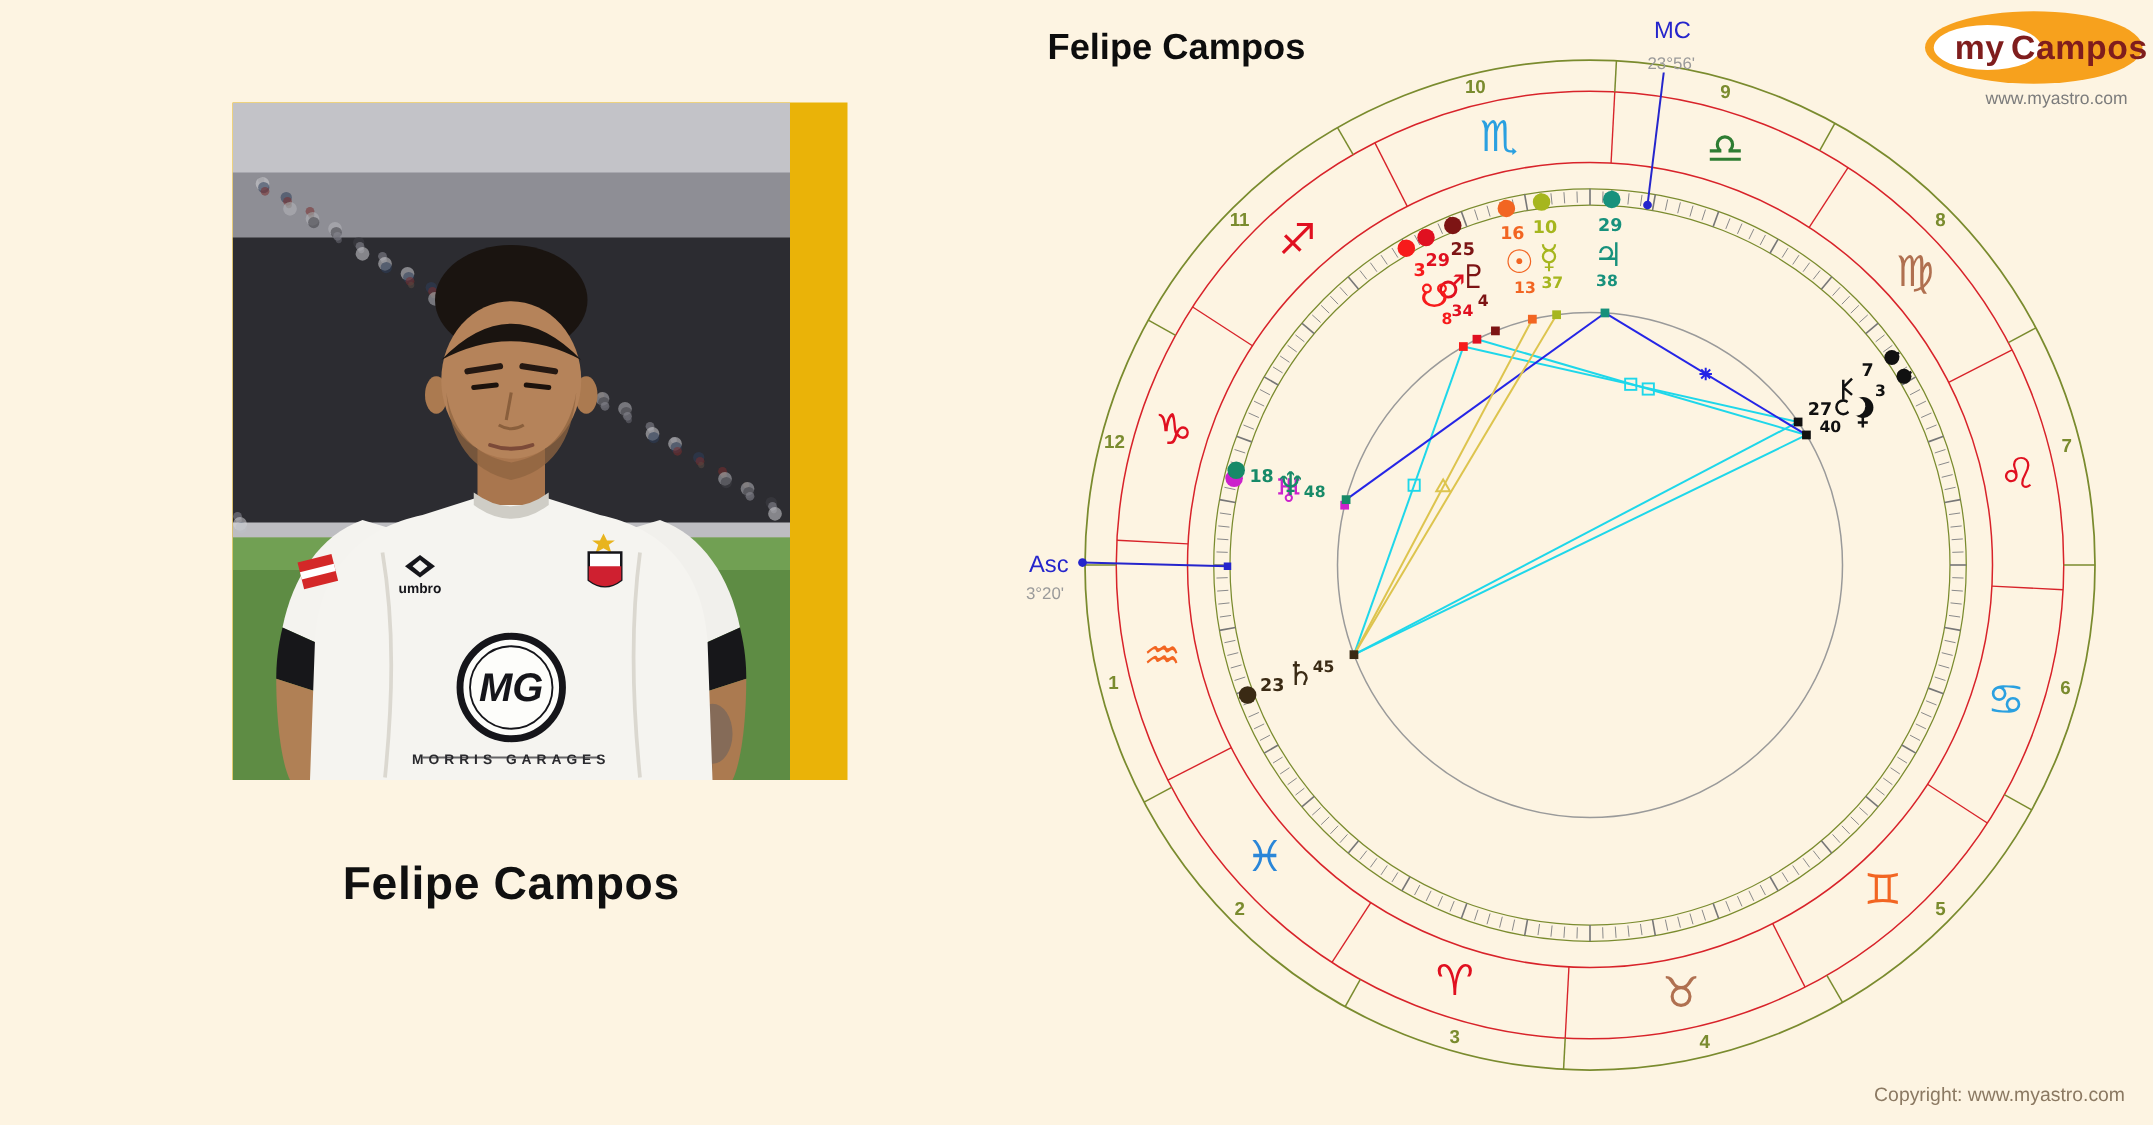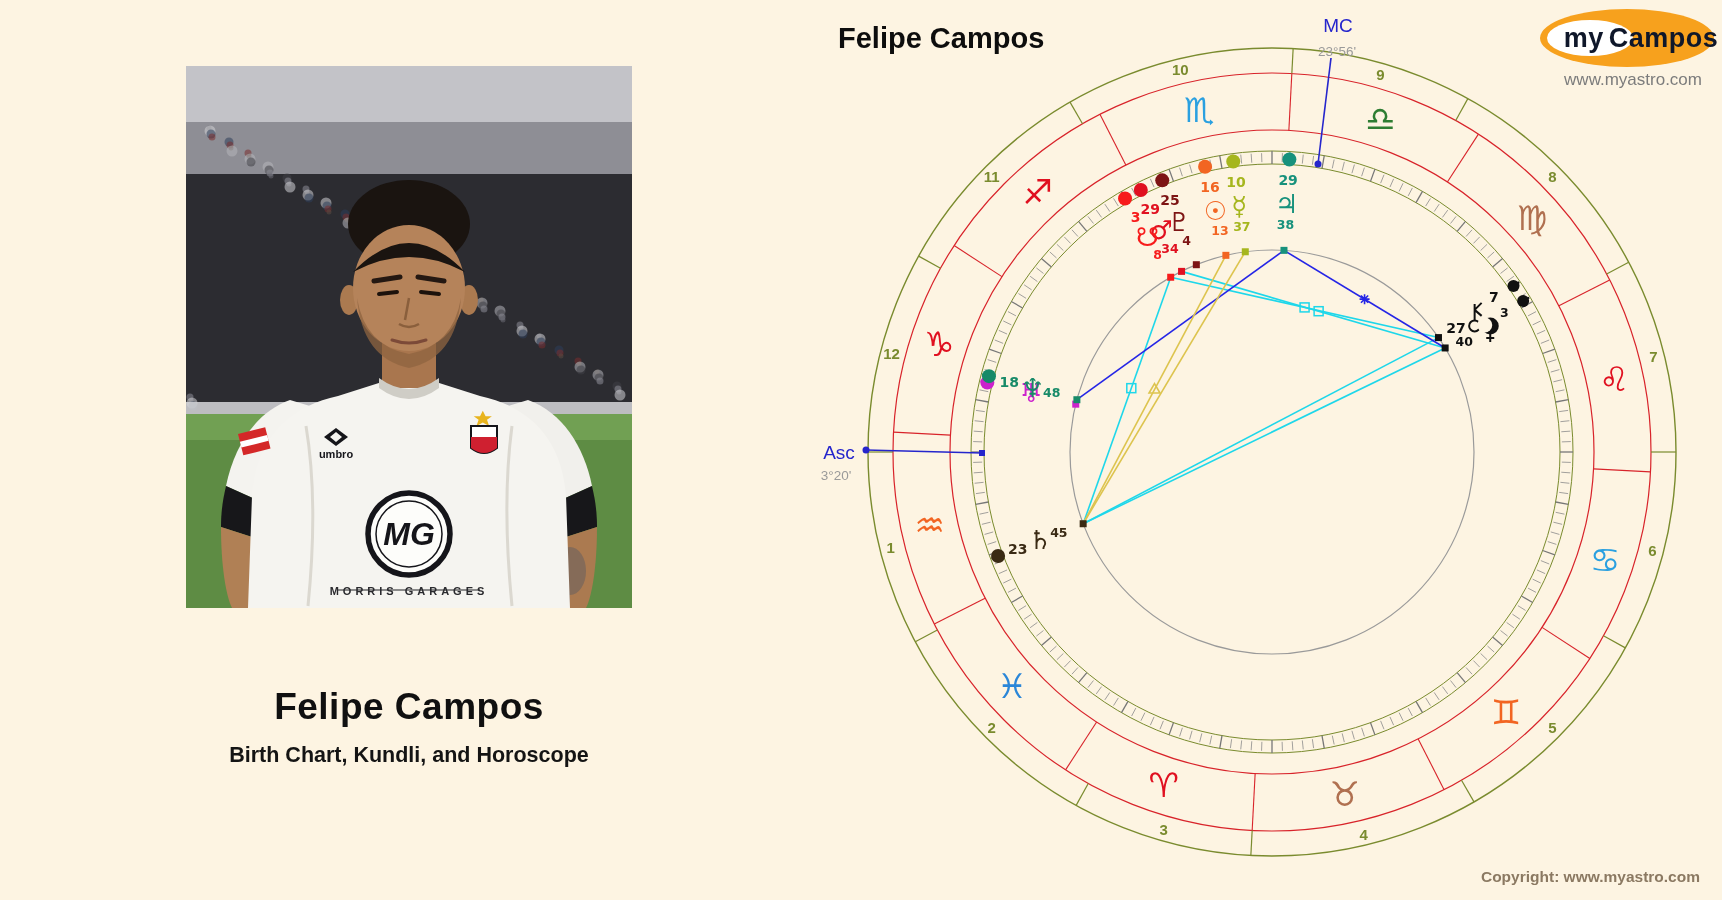--- a/index.html
+++ b/index.html
@@ -4,22 +4,22 @@
 <style>
   html,body{margin:0;padding:0;}
   body{
     width:1722px;height:900px;position:relative;overflow:hidden;
     background:#fdf4e2;
     font-family:"Liberation Sans", sans-serif;
   }
   .abs{position:absolute;}
   
   #photo{
-    left:186px;top:66px;width:446px;height:542px;
-    background:#b91c1c;overflow:hidden;
+    left:186px;top:82px;width:492px;height:542px;
+    background:#eab308;overflow:hidden;
   }
   #person-name{
     left:186px;top:686px;width:446px;text-align:center;
     font-size:37px;font-weight:800;color:#101010;letter-spacing:.5px;
   }
   #person-subtitle{
     left:166px;top:740px;width:486px;text-align:center;
     font-size:21.5px;font-weight:700;color:#141414;line-height:30px;
   }
   
@@ -28,30 +28,30 @@
   }
   #brand{
     left:1540px;top:9px;width:174px;height:58px;background:#f7a11d;
     border-radius:50%;display:flex;align-items:center;justify-content:center;
     cursor:pointer;
   }
   #brand .white-ell{
     position:absolute;left:7px;top:11px;width:86px;height:36px;background:#ffffff;border-radius:50%;
   }
   #brand .brand-text{
-    position:relative;font-size:27px;font-weight:700;color:#0f172a;letter-spacing:.5px;
+    position:relative;font-size:27px;font-weight:700;color:#7f1d1d;letter-spacing:.5px;
     display:flex;gap:5px;padding-left:28px;
   }
   #brand-url{
     left:1474px;top:70px;width:228px;text-align:right;
-    font-size:17px;color:#7c7c7c;cursor:pointer;
+    font-size:14px;color:#7c7c7c;cursor:pointer;
   }
   #copyright{
     left:1390px;top:868px;width:310px;text-align:right;
-    font-size:15.5px;color:#8b7962;font-weight:bold;
+    font-size:15.5px;color:#8b7962;
   }
   svg text{user-select:none;}
 </style>
 </head>
 <body>
 
 <div id="photo" class="abs">
   <svg width="446" height="542" viewBox="0 0 446 542">
 
     <rect x="0" y="0" width="446" height="58" fill="#c3c3c8"></rect>
@@ -205,21 +205,20 @@
       <g>
         <line x1="152" y1="524" x2="294" y2="524" stroke="#2a2a2e" stroke-width="1.5" opacity="0.7"></line>
         <text x="223" y="529" font-size="11" font-weight="bold" letter-spacing="4" fill="#2a2a2e" text-anchor="middle">MORRIS GARAGES</text>
       </g>
     </g>
   </svg>
 </div>
 
 <div id="person-name" class="abs">Felipe Campos</div>
 <div id="person-subtitle" class="abs">
-  <div>Birth Chart, Kundli, and Horoscope</div>
 </div>
 
 <div id="chart-heading" class="abs">Felipe Campos</div>
 
 <div id="brand" class="abs">
   <div class="white-ell"></div>
   <div class="brand-text">
     <span>my</span>
     <span>Campos</span>
   </div>

